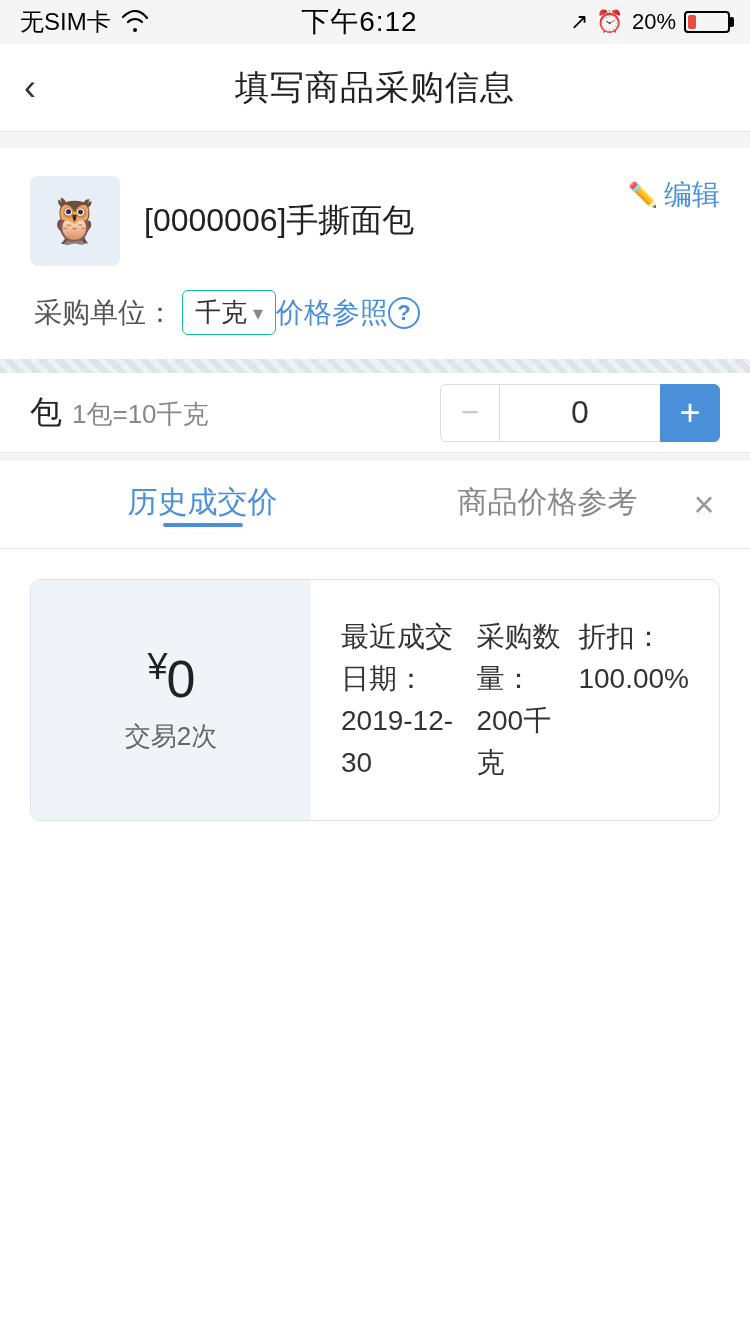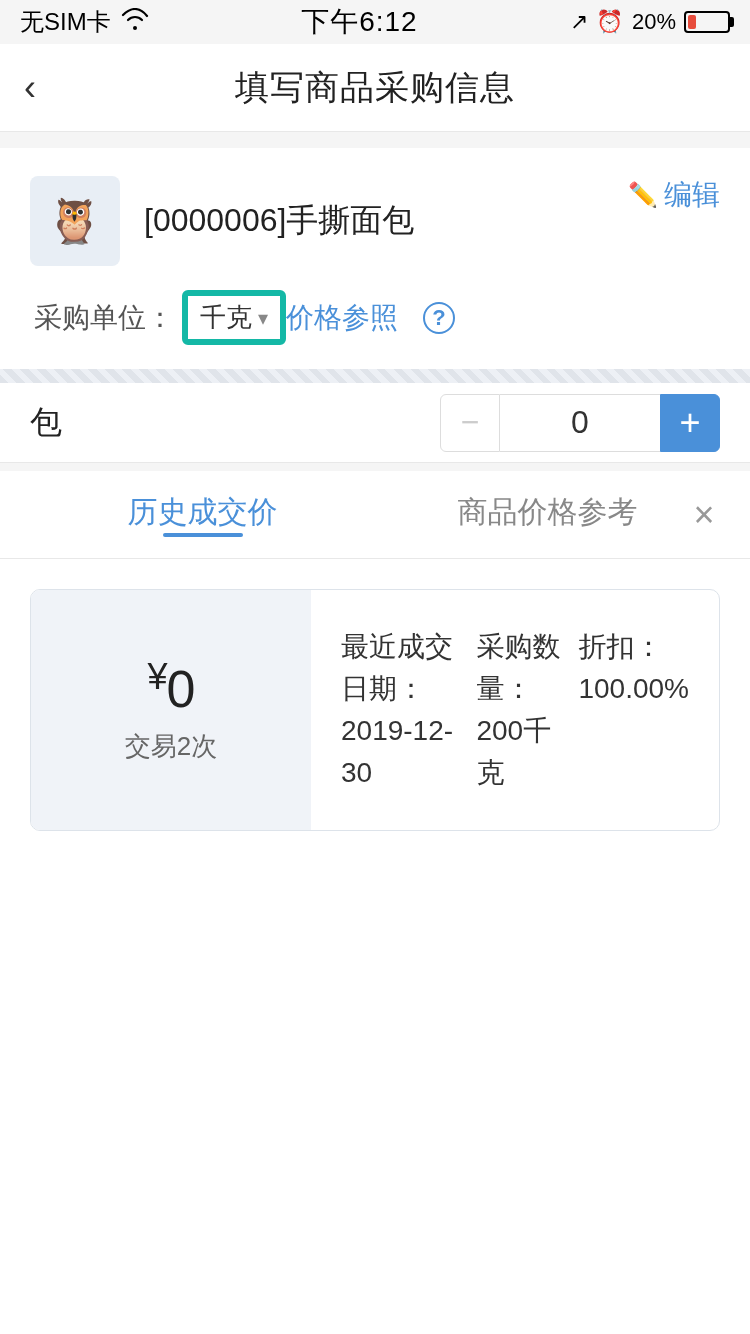--- a/index.html
+++ b/index.html
@@ -19,21 +19,21 @@
       background: #f5f5f5;
       display: flex;
       align-items: center;
       justify-content: space-between;
       padding: 0 20px;
       font-size: 26px;
       color: #000;
     }
     .status-left {
       display: flex;
-      align-items: center;
+      align-items: flex-end;
       gap: 10px;
       font-size: 24px;
     }
     .status-center {
       font-size: 28px;
       font-weight: 500;
       letter-spacing: 1px;
     }
     .status-right {
       display: flex;
@@ -149,33 +149,33 @@
       margin-top: 8px;
     }
     .unit-label {
       font-size: 28px;
       color: #555;
       margin-left: 4px;
     }
     .unit-select {
       display: inline-flex;
       align-items: center;
-      border: 6px solid #14b8a6;
+      border: 1px solid #14b8a6;
       border-radius: 6px;
       padding: 4px 12px;
       font-size: 26px;
       color: #333;
       gap: 6px;
       cursor: pointer;
       margin-left: 8px;
     }
     .price-ref {
       display: flex;
       align-items: center;
-      gap: 25px;
+      gap: 0;
       color: #4a90d9;
       font-size: 28px;
       cursor: pointer;
     }
     .help-circle {
       width: 32px;
       height: 32px;
       border: 2px solid #4a90d9;
       border-radius: 50%;
       display: flex;
@@ -428,20 +428,21 @@
       <div class="help-circle">?</div>
     </div>
   </div>
 </div>
 
 <div class="stripe-divider"></div>
 
 <div class="quantity-row">
   <div class="qty-label-group">
     <span class="qty-unit-big">包</span>
+    <span class="qty-conv">1包=10千克</span>
   </div>
   <div class="qty-input-group">
     <div class="qty-border-left">
       <span style="color:#ccc;font-size:32px;">−</span>
     </div>
     <input class="qty-input" type="text" value="0" readonly="" style="">
     <div class="qty-btn">
       <span>+</span>
     </div>
   </div>

